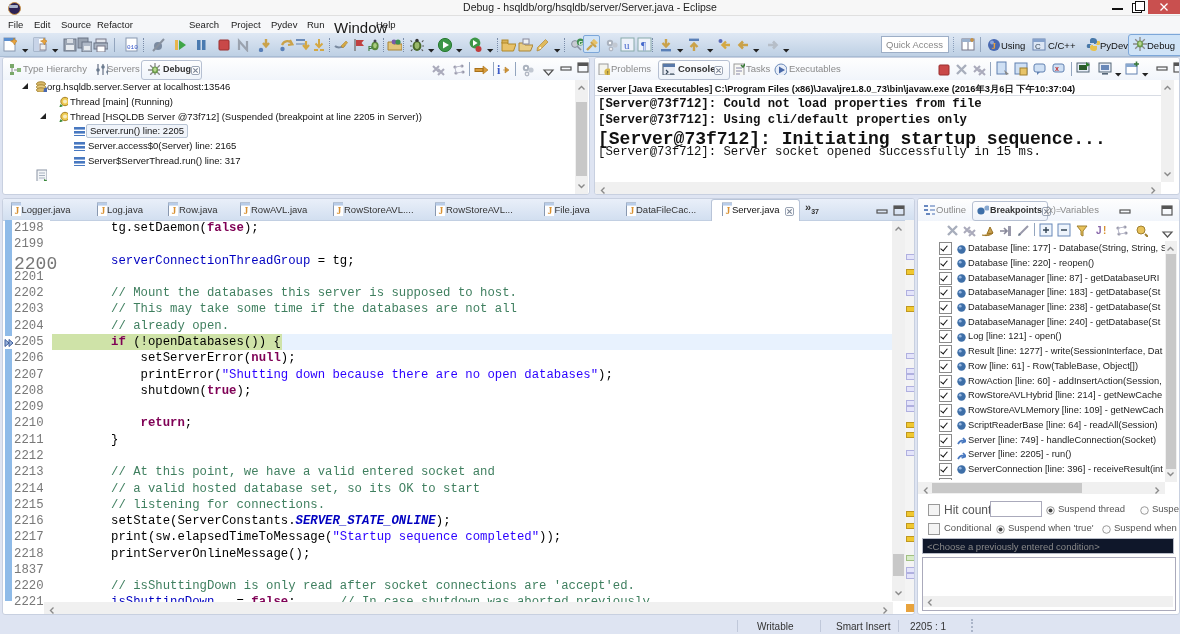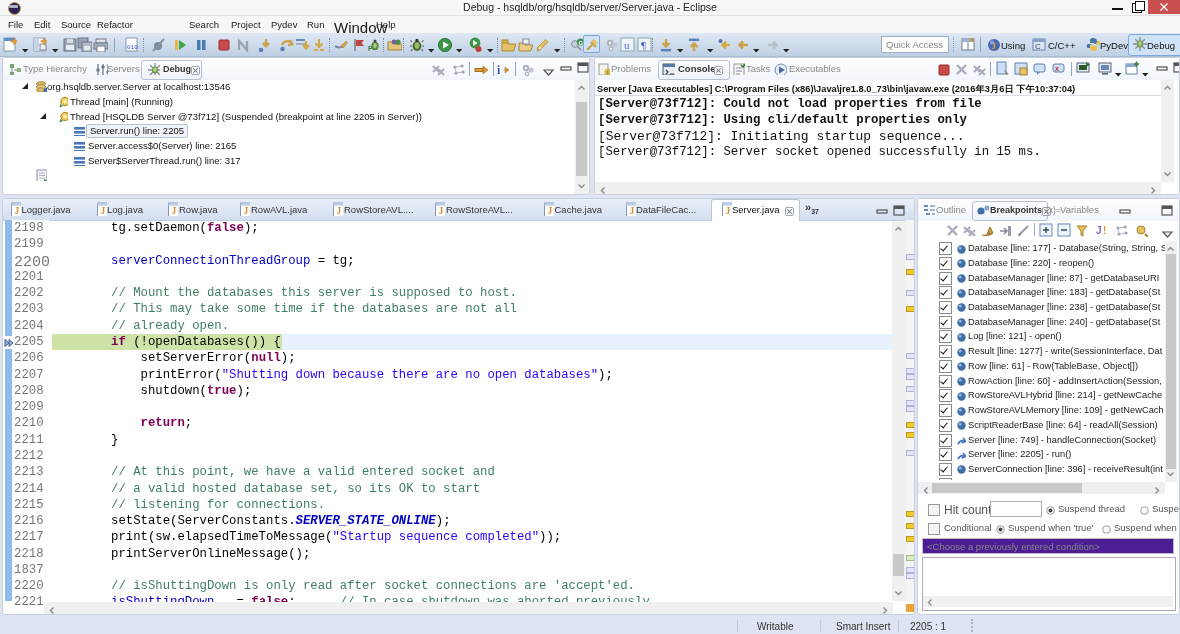--- a/index.html
+++ b/index.html
@@ -478,21 +478,21 @@
         </svg></div>
       <div class="abs" style="left:577px;top:3px;width:13px;height:13px"><svg width="13" height="13" viewBox="0 0 13 13">
           <rect x="2" y="2" width="10" height="9" fill="none" stroke="#555" stroke-width="1.2"></rect>
           <rect x="2" y="2" width="10" height="3" fill="#555"></rect>
         </svg></div>
     </div>
     <div class="abs" style="left:2px;top:25px;font-size:9.3px;font-weight:bold;color:#111;white-space:nowrap">Server [Java Executables] C:\Program Files (x86)\Java\jre1.8.0_73\bin\javaw.exe (2016年3月6日 下午10:37:04)</div>
     <div class="abs" style="left:0px;top:37px;width:566px;height:1px;background:#d8dce4"></div>
     <div class="abs mono" style="left:3px;top:39.0px;font-size:12.3px;font-weight:bold;color:#111;white-space:pre">[Server@73f712]: Could not load properties from file</div>
     <div class="abs mono" style="left:3px;top:55.0px;font-size:12.3px;font-weight:bold;color:#111;white-space:pre">[Server@73f712]: Using cli/default properties only</div>
-    <div class="abs mono" style="left:3px;top:71.0px;font-size:13px;font-weight:normal;color:#111;white-space:pre">[Server@73f712]: Initiating startup sequence...</div>
+    <div class="abs mono" style="left:3px;top:71.0px;font-size:18px;font-weight:bold;color:#111;white-space:pre">[Server@73f712]: Initiating startup sequence...</div>
     <div class="abs mono" style="left:3px;top:87.0px;font-size:12.3px;font-weight:normal;color:#111;white-space:pre">[Server@73f712]: Server socket opened successfully in 15 ms.</div>
     <div class="scroll-v" style="left:566px;top:22px;width:13px;height:102px">
       <div class="abs" style="left:2px;top:2px"><svg width="9" height="9" viewBox="0 0 9 9">
           <polyline points="1.5,5.5 4.5,2.5 7.5,5.5" fill="none" stroke="#8a8a8a" stroke-width="1.4"></polyline>
         </svg></div>
       <div class="abs" style="left:2px;bottom:1px"><svg width="9" height="9" viewBox="0 0 9 9">
           <polyline points="1.5,3.5 4.5,6.5 7.5,3.5" fill="none" stroke="#8a8a8a" stroke-width="1.4"></polyline>
         </svg></div>
     </div>
     <div class="scroll-h" style="left:0px;top:124px;width:566px;height:12px">
@@ -540,21 +540,21 @@
         <rect x="2.5" y="1" width="10" height="13.5" fill="#fff" stroke="#8898b0"></rect>
         <text x="5.5" y="11.5" font-size="9.5" font-weight="bold" fill="#d89030" font-family="Liberation Serif">J</text>
         <rect x="2.5" y="1" width="10" height="2.6" fill="#b8ccE8"></rect>
       </svg></div>
     <span class="abs" style="left:443.0px;top:5px;font-size:9.5px;color:#333;white-space:nowrap">RowStoreAVL...</span>
     <div class="abs" style="left:539px;top:3px;width:12px;height:14px"><svg width="12" height="14" viewBox="0 0 12 14">
         <rect x="2.5" y="1" width="10" height="13.5" fill="#fff" stroke="#8898b0"></rect>
         <text x="5.5" y="11.5" font-size="9.5" font-weight="bold" fill="#d89030" font-family="Liberation Serif">J</text>
         <rect x="2.5" y="1" width="10" height="2.6" fill="#b8ccE8"></rect>
       </svg></div>
-    <span class="abs" style="left:551.5px;top:5px;font-size:9.5px;color:#333;white-space:nowrap">Cache.java</span>
+    <span class="abs" style="left:551.5px;top:5px;font-size:9.5px;color:#333;white-space:nowrap">File.java</span>
     <div class="abs" style="left:621px;top:3px;width:12px;height:14px"><svg width="12" height="14" viewBox="0 0 12 14">
         <rect x="2.5" y="1" width="10" height="13.5" fill="#fff" stroke="#8898b0"></rect>
         <text x="5.5" y="11.5" font-size="9.5" font-weight="bold" fill="#d89030" font-family="Liberation Serif">J</text>
         <rect x="2.5" y="1" width="10" height="2.6" fill="#b8ccE8"></rect>
       </svg></div>
     <span class="abs" style="left:633.0px;top:5px;font-size:9.5px;color:#333;white-space:nowrap">DataFileCac...</span>
     <div class="etab act" style="left:708px;width:87px"></div>
     <div class="abs" style="left:717px;top:3px;width:12px;height:14px"><svg width="12" height="14" viewBox="0 0 12 14">
         <rect x="2.5" y="1" width="10" height="13.5" fill="#fff" stroke="#8898b0"></rect>
         <text x="5.5" y="11.5" font-size="9.5" font-weight="bold" fill="#d89030" font-family="Liberation Serif">J</text>
@@ -576,21 +576,21 @@
     <div class="abs" style="left:2px;top:21px;width:8px;height:381px;background:#8fbbe8"></div>
     <div class="abs" style="left:9px;top:21px;width:38px;height:381px;background:#fff"></div>
     <div class="abs" style="left:0px;top:137px;width:13px;height:13px"><svg width="13" height="13" viewBox="0 0 13 13">
         <rect x="0" y="0" width="13" height="13" fill="#fff"></rect>
         <path d="M2 3.5L6 7l-4 3.5zM6 3.5L10 7l-4 3.5z" fill="#9ab4dc" stroke="#3a5a9a" stroke-width="1"></path>
       </svg></div>
     <div class="abs mono" style="left:11px;top:22.0px;font-size:12.3px;color:#787878">2198</div>
     <div class="abs mono" style="left:49px;top:22.0px;font-size:12.3px;color:#000;white-space:pre">        tg.setDaemon(<b style="color:#7f0055">false</b>);</div>
     <div class="abs mono" style="left:11px;top:38.3px;font-size:12.3px;color:#787878">2199</div>
     <div class="abs mono" style="left:49px;top:38.3px;font-size:12.3px;color:#000;white-space:pre"></div>
-    <div class="abs mono" style="left:11px;top:54.6px;font-size:15px;color:#787878">2200</div>
+    <div class="abs mono" style="left:11px;top:54.6px;font-size:18px;color:#787878">2200</div>
     <div class="abs mono" style="left:49px;top:54.6px;font-size:12.3px;color:#000;white-space:pre">        <span style="color:#0000c0">serverConnectionThreadGroup</span> = tg;</div>
     <div class="abs mono" style="left:11px;top:70.8px;font-size:12.3px;color:#787878">2201</div>
     <div class="abs mono" style="left:49px;top:70.8px;font-size:12.3px;color:#000;white-space:pre"></div>
     <div class="abs mono" style="left:11px;top:87.1px;font-size:12.3px;color:#787878">2202</div>
     <div class="abs mono" style="left:49px;top:87.1px;font-size:12.3px;color:#000;white-space:pre">        <span style="color:#3f7f5f">// Mount the databases this server is supposed to host.</span></div>
     <div class="abs mono" style="left:11px;top:103.4px;font-size:12.3px;color:#787878">2203</div>
     <div class="abs mono" style="left:49px;top:103.4px;font-size:12.3px;color:#000;white-space:pre">        <span style="color:#3f7f5f">// This may take some time if the databases are not all</span></div>
     <div class="abs mono" style="left:11px;top:119.7px;font-size:12.3px;color:#787878">2204</div>
     <div class="abs mono" style="left:49px;top:119.7px;font-size:12.3px;color:#000;white-space:pre">        <span style="color:#3f7f5f">// already open.</span></div>
     <div class="abs mono" style="left:11px;top:136.0px;font-size:12.3px;color:#787878">2205</div>
@@ -878,21 +878,21 @@
     <span class="abs" style="left:26px;top:323px;font-size:9.5px;color:#555;white-space:nowrap">Conditional</span>
     <div class="abs" style="left:78px;top:324px;width:9px;height:9px"><svg width="9" height="9" viewBox="0 0 9 9">
         <circle cx="4.5" cy="4.5" r="3.8" fill="#fcfcfc" stroke="#9a9a9a"></circle>
         <circle cx="4.5" cy="4.5" r="2" fill="#444"></circle>
       </svg></div>
     <span class="abs" style="left:90px;top:323px;font-size:9.5px;color:#555;white-space:nowrap">Suspend when 'true'</span>
     <div class="abs" style="left:184px;top:324px;width:9px;height:9px"><svg width="9" height="9" viewBox="0 0 9 9">
         <circle cx="4.5" cy="4.5" r="3.8" fill="#fcfcfc" stroke="#9a9a9a"></circle>
       </svg></div>
     <span class="abs" style="left:196px;top:323px;font-size:9.5px;color:#555;white-space:nowrap">Suspend when</span>
-    <div class="abs" style="left:4px;top:339px;width:252px;height:16px;border:1px solid #b8bcc8;background:#4c1d95;color:#888;font-size:9.5px;line-height:15px;padding-left:4px;box-sizing:border-box;white-space:nowrap;overflow:hidden">&lt;Choose a previously entered condition&gt;</div>
+    <div class="abs" style="left:4px;top:339px;width:252px;height:16px;border:1px solid #b8bcc8;background:#0f172a;color:#888;font-size:9.5px;line-height:15px;padding-left:4px;box-sizing:border-box;white-space:nowrap;overflow:hidden">&lt;Choose a previously entered condition&gt;</div>
     <div class="abs" style="left:4px;top:358px;width:252px;height:52px;border:1px solid #aab;background:#fff"></div>
     <div class="scroll-h" style="left:5px;top:397px;width:250px;height:11px;background:#f0f0f0">
       <div class="abs" style="left:3px;top:0px"><svg width="9" height="9" viewBox="0 0 9 9">
           <polyline points="5.5,1.5 2.5,4.5 5.5,7.5" fill="none" stroke="#8a8a8a" stroke-width="1.4"></polyline>
         </svg></div>
     </div>
   </div>
 <div class="abs" style="left:0;top:617px;width:1180px;height:17px;background:#dee4f2;font-size:10px;color:#333">
 <span class="abs" style="left:757px;top:4px">Writable</span>
 <span class="abs" style="left:836px;top:4px">Smart Insert</span>

